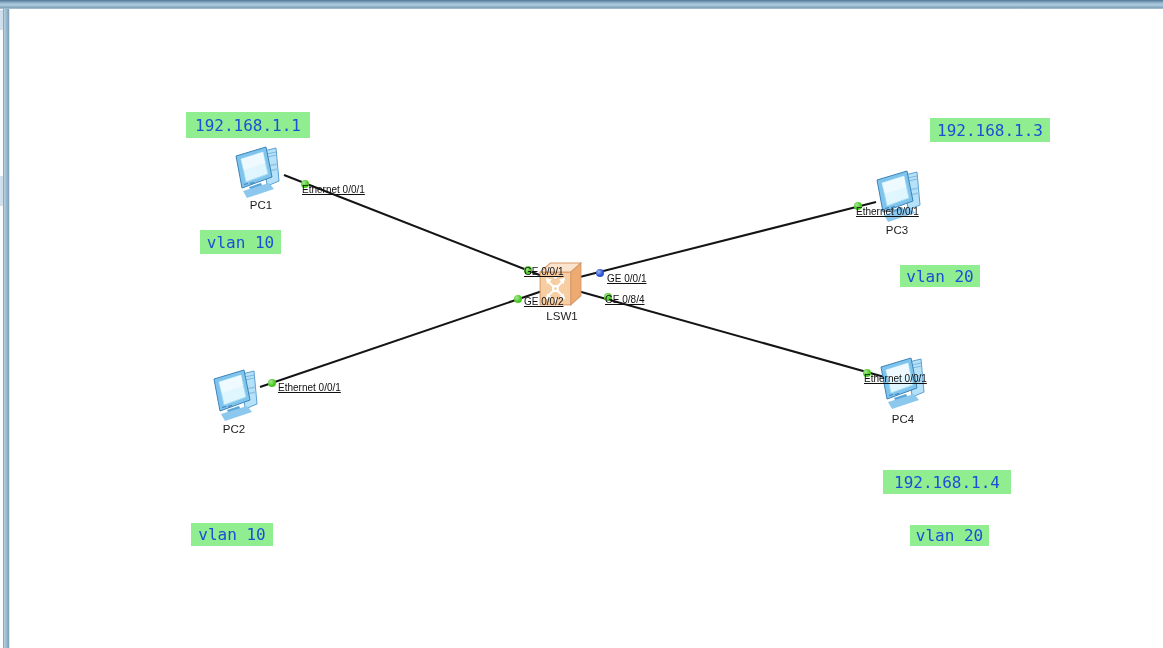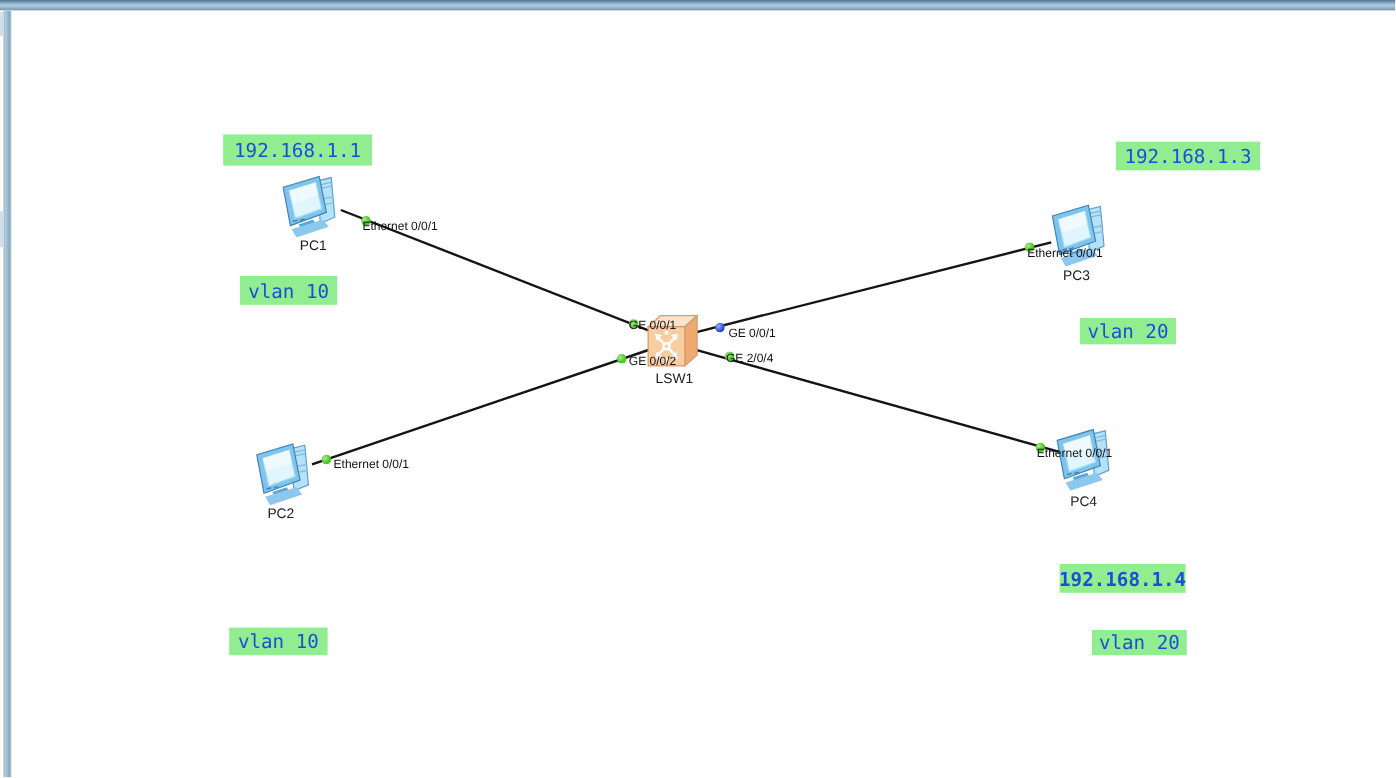--- a/index.html
+++ b/index.html
@@ -29,21 +29,21 @@
   .port-dot{
     position:absolute;width:8px;height:8px;border-radius:50%;z-index:2;
   }
   .device{position:absolute;z-index:3;}
   .device svg{display:block;width:100%;height:100%;}
   .dev-label{
     position:absolute;z-index:4;transform:translateX(-50%);
     font-size:11.5px;color:#1c1c1c;white-space:nowrap;
   }
   .port-label{
-    position:absolute;z-index:4;font-size:10px;color:#101010;white-space:nowrap;
+    position:absolute;z-index:4;font-size:10px;color:#101010;white-space:nowrap;text-decoration:underline;
   }
   .annotation{
     position:absolute;z-index:5;display:flex;align-items:center;justify-content:center;
     font-family:"DejaVu Sans Mono",monospace;font-size:16px;color:#1d4ed8;
     white-space:nowrap;
   }
 </style>
 </head>
 <body>
 
@@ -164,35 +164,35 @@
   </svg>
       </div>
       <div class="dev-label" style="left: 562px; top: 310px;">LSW1</div>
       <div class="port-dot" style="left: 524px; top: 266px; background: radial-gradient(circle at 35% 35%, rgba(255, 255, 255, 0.55), rgba(255, 255, 255, 0) 55%), rgb(70, 200, 30);"></div>
       <div class="port-label" style="left: 524px; top: 266px;">GE 0/0/1</div>
       <div class="port-dot" style="left: 514px; top: 295px; background: radial-gradient(circle at 35% 35%, rgba(255, 255, 255, 0.55), rgba(255, 255, 255, 0) 55%), rgb(70, 200, 30);"></div>
       <div class="port-label" style="left: 524px; top: 296px;">GE 0/0/2</div>
       <div class="port-dot" style="left: 596px; top: 269px; background: radial-gradient(circle at 35% 35%, rgba(255, 255, 255, 0.55), rgba(255, 255, 255, 0) 55%), rgb(42, 82, 212);"></div>
       <div class="port-label" style="left: 607px; top: 273px;">GE 0/0/1</div>
       <div class="port-dot" style="left: 604px; top: 293px; background: radial-gradient(circle at 35% 35%, rgba(255, 255, 255, 0.55), rgba(255, 255, 255, 0) 55%), rgb(70, 200, 30);"></div>
-      <div class="port-label" style="left: 605px; top: 294px;">GE 2/0/4</div>
+      <div class="port-label" style="left: 605px; top: 294px;">GE 0/8/4</div>
       <div class="port-dot" style="left: 301px; top: 180px; background: radial-gradient(circle at 35% 35%, rgba(255, 255, 255, 0.55), rgba(255, 255, 255, 0) 55%), rgb(70, 200, 30);"></div>
       <div class="port-label" style="left: 302px; top: 184px;">Ethernet 0/0/1</div>
       <div class="port-dot" style="left: 268px; top: 379px; background: radial-gradient(circle at 35% 35%, rgba(255, 255, 255, 0.55), rgba(255, 255, 255, 0) 55%), rgb(70, 200, 30);"></div>
       <div class="port-label" style="left: 278px; top: 382px;">Ethernet 0/0/1</div>
       <div class="port-dot" style="left: 854px; top: 202px; background: radial-gradient(circle at 35% 35%, rgba(255, 255, 255, 0.55), rgba(255, 255, 255, 0) 55%), rgb(70, 200, 30);"></div>
       <div class="port-label" style="left: 856px; top: 206px;">Ethernet 0/0/1</div>
       <div class="port-dot" style="left: 863px; top: 369px; background: radial-gradient(circle at 35% 35%, rgba(255, 255, 255, 0.55), rgba(255, 255, 255, 0) 55%), rgb(70, 200, 30);"></div>
       <div class="port-label" style="left: 864px; top: 373px;">Ethernet 0/0/1</div>
       <div class="annotation" style="left: 186px; top: 112px; width: 124px; height: 26px; background: rgb(144, 238, 144);">192.168.1.1</div>
       <div class="annotation" style="left: 200px; top: 230px; width: 81px; height: 24px; background: rgb(144, 238, 144);">vlan 10</div>
       <div class="annotation" style="left: 191px; top: 523px; width: 82px; height: 23px; background: rgb(144, 238, 144);">vlan 10</div>
       <div class="annotation" style="left: 930px; top: 118px; width: 120px; height: 24px; background: rgb(144, 238, 144);">192.168.1.3</div>
       <div class="annotation" style="left: 900px; top: 265px; width: 80px; height: 22px; background: rgb(144, 238, 144);">vlan 20</div>
-      <div class="annotation" style="left: 883px; top: 470px; width: 105px; height: 24px; background: rgb(144, 238, 144); font-weight: bold;">192.168.1.4</div>
+      <div class="annotation" style="left: 883px; top: 470px; width: 128px; height: 24px; background: rgb(144, 238, 144);">192.168.1.4</div>
       <div class="annotation" style="left: 910px; top: 525px; width: 79px; height: 21px; background: rgb(144, 238, 144);">vlan 20</div>
     </div>
   <div class="topbar"></div>
   <div class="left-strip">
     <div class="strip-seg" style="top:1px;height:20px;"></div>
     <div class="strip-seg" style="top:167px;height:30px;"></div>
   </div>
   <div class="left-bar"></div>
 </div>
 

